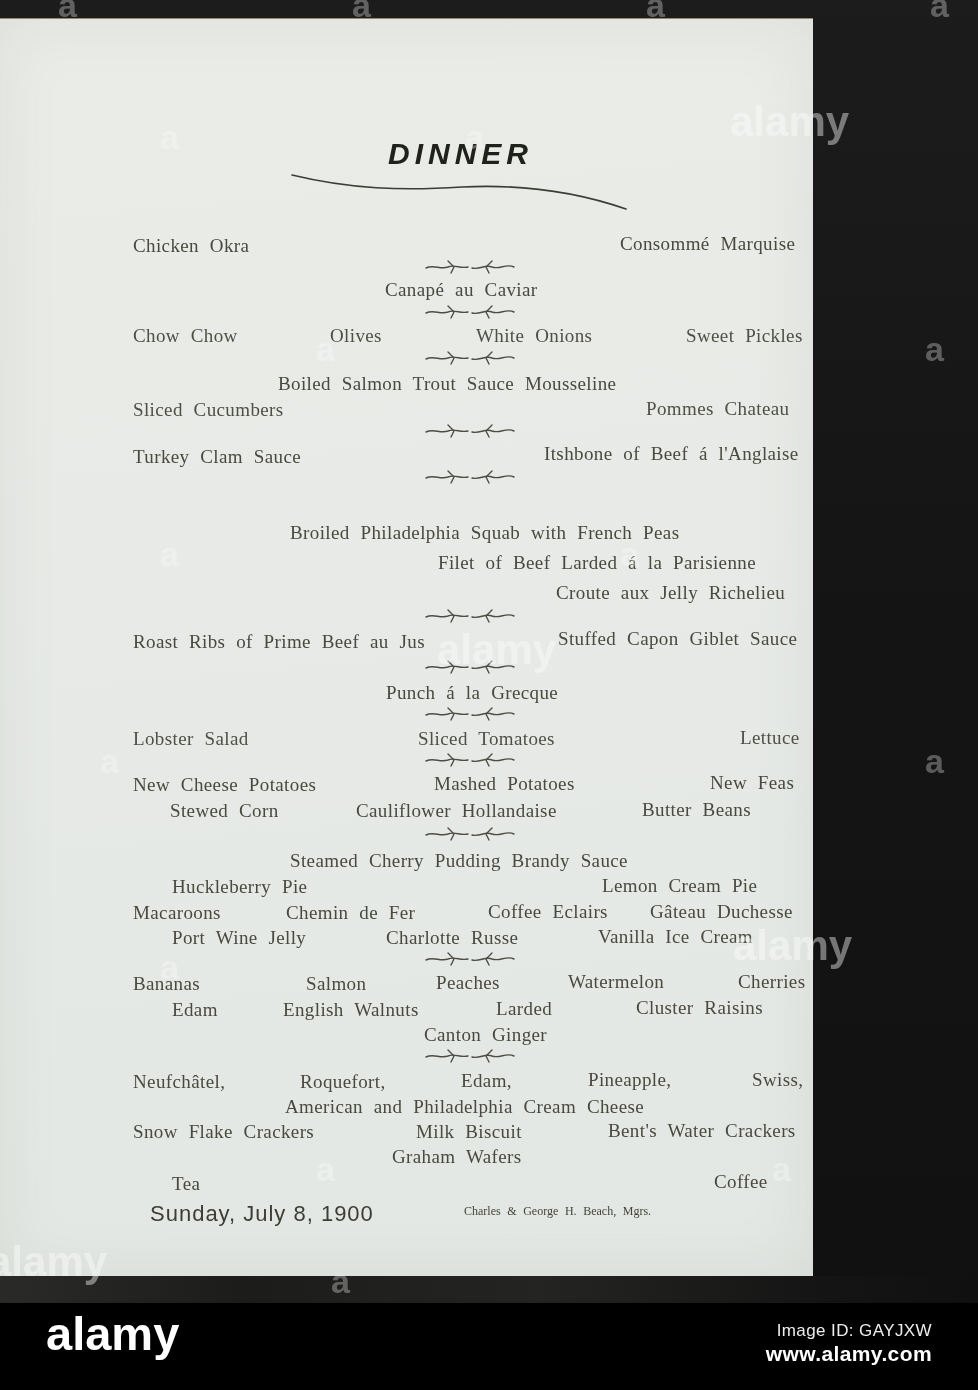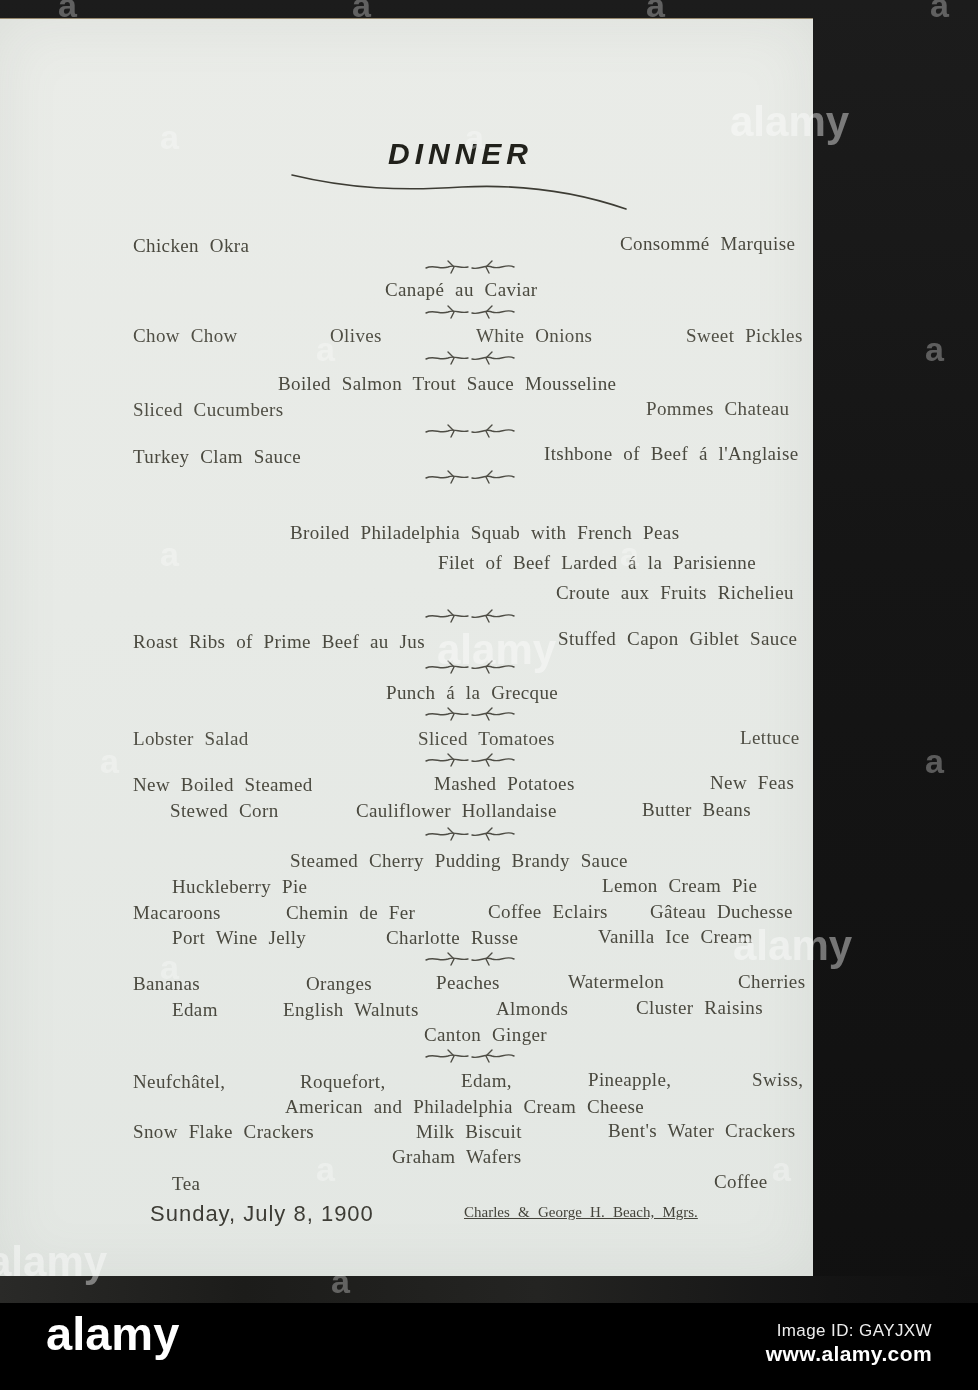--- a/index.html
+++ b/index.html
@@ -25,21 +25,21 @@
     font-weight:bold;font-style:italic;font-size:30px;letter-spacing:5px;
     color:#21211b;
   }
   .swash{position:absolute;}
   .orn{position:absolute;width:92px;height:16px;}
   .orn svg{display:block;}
   .footer-date{
     position:absolute;font-family:"Liberation Sans","DejaVu Sans",sans-serif;
     font-weight:normal;font-size:22px;color:#3d3c35;letter-spacing:1px;white-space:nowrap;
   }
-  .footer-mgr{position:absolute;font-size:15px;color:#45443b;word-spacing:.3em;white-space:nowrap;text-decoration:underline;}
+  .footer-mgr{position:absolute;font-size:12px;color:#45443b;word-spacing:.3em;white-space:nowrap;}
   
   .strip{
     position:absolute;left:0;top:1276px;width:978px;height:27px;
     background:linear-gradient(90deg,#2a2a28 0%,#1c1c1a 25%,#242422 55%,#141414 85%,#101010 100%);
   }
   
   .bar{position:absolute;left:0;top:1303px;width:978px;height:87px;background:#000;}
   .bar-logo{
     position:absolute;left:46px;top:1306px;
     font-family:"Liberation Sans","DejaVu Sans",sans-serif;font-weight:bold;
@@ -143,21 +143,21 @@
       <path d="M2 9 C10 5,16 11,24 8 C31 5,36 10,44 8"></path>
       <path d="M30 8 L24 2 M30 8 L27 14"></path>
       <path d="M90 8 C82 4,76 11,68 8 C61 5,56 11,48 9"></path>
       <path d="M62 8 L68 2 M62 8 L65 14"></path>
     </g>
   </svg>
 </div>
 
     <span class="t" style="left:438px;top:533px">Filet of Beef Larded á la Parisienne</span>
     <span class="t" style="left:290px;top:503px">Broiled Philadelphia Squab with French Peas</span>
-    <span class="t" style="left:556px;top:563px">Croute aux Fruits Richelieu</span>
+    <span class="t" style="left:556px;top:563px">Croute aux Jelly Richelieu</span>
 
     <div class="orn" style="left:424px;top:589px">
   <svg width="92" height="16" viewBox="0 0 92 16">
     <g fill="none" stroke="#4e4d45" stroke-width="1.4" stroke-linecap="round">
       <path d="M2 9 C10 5,16 11,24 8 C31 5,36 10,44 8"></path>
       <path d="M30 8 L24 2 M30 8 L27 14"></path>
       <path d="M90 8 C82 4,76 11,68 8 C61 5,56 11,48 9"></path>
       <path d="M62 8 L68 2 M62 8 L65 14"></path>
     </g>
   </svg>
@@ -198,21 +198,21 @@
   <svg width="92" height="16" viewBox="0 0 92 16">
     <g fill="none" stroke="#4e4d45" stroke-width="1.4" stroke-linecap="round">
       <path d="M2 9 C10 5,16 11,24 8 C31 5,36 10,44 8"></path>
       <path d="M30 8 L24 2 M30 8 L27 14"></path>
       <path d="M90 8 C82 4,76 11,68 8 C61 5,56 11,48 9"></path>
       <path d="M62 8 L68 2 M62 8 L65 14"></path>
     </g>
   </svg>
 </div>
 
-    <span class="t" style="left:133px;top:755px">New Boiled Steamed</span>
+    <span class="t" style="left:133px;top:755px">New Cheese Potatoes</span>
     <span class="t" style="left:434px;top:754px">Mashed Potatoes</span>
     <span class="t" style="left:710px;top:753px">New Feas</span>
     <span class="t" style="left:170px;top:781px">Stewed Corn</span>
     <span class="t" style="left:356px;top:781px">Cauliflower Hollandaise</span>
     <span class="t" style="left:642px;top:780px">Butter Beans</span>
 
     <div class="orn" style="left:424px;top:807px">
   <svg width="92" height="16" viewBox="0 0 92 16">
     <g fill="none" stroke="#4e4d45" stroke-width="1.4" stroke-linecap="round">
       <path d="M2 9 C10 5,16 11,24 8 C31 5,36 10,44 8"></path>
@@ -239,27 +239,27 @@
     <g fill="none" stroke="#4e4d45" stroke-width="1.4" stroke-linecap="round">
       <path d="M2 9 C10 5,16 11,24 8 C31 5,36 10,44 8"></path>
       <path d="M30 8 L24 2 M30 8 L27 14"></path>
       <path d="M90 8 C82 4,76 11,68 8 C61 5,56 11,48 9"></path>
       <path d="M62 8 L68 2 M62 8 L65 14"></path>
     </g>
   </svg>
 </div>
 
     <span class="t" style="left:133px;top:954px">Bananas</span>
-    <span class="t" style="left:306px;top:954px">Oranges</span>
+    <span class="t" style="left:306px;top:954px">Salmon</span>
     <span class="t" style="left:436px;top:953px">Peaches</span>
     <span class="t" style="left:568px;top:952px">Watermelon</span>
     <span class="t" style="left:738px;top:952px">Cherries</span>
     <span class="t" style="left:172px;top:980px">Edam</span>
     <span class="t" style="left:283px;top:980px">English Walnuts</span>
-    <span class="t" style="left:496px;top:979px">Almonds</span>
+    <span class="t" style="left:496px;top:979px">Larded</span>
     <span class="t" style="left:636px;top:978px">Cluster Raisins</span>
     <span class="t" style="left:424px;top:1005px">Canton Ginger</span>
 
     <div class="orn" style="left:424px;top:1029px">
   <svg width="92" height="16" viewBox="0 0 92 16">
     <g fill="none" stroke="#4e4d45" stroke-width="1.4" stroke-linecap="round">
       <path d="M2 9 C10 5,16 11,24 8 C31 5,36 10,44 8"></path>
       <path d="M30 8 L24 2 M30 8 L27 14"></path>
       <path d="M90 8 C82 4,76 11,68 8 C61 5,56 11,48 9"></path>
       <path d="M62 8 L68 2 M62 8 L65 14"></path>

